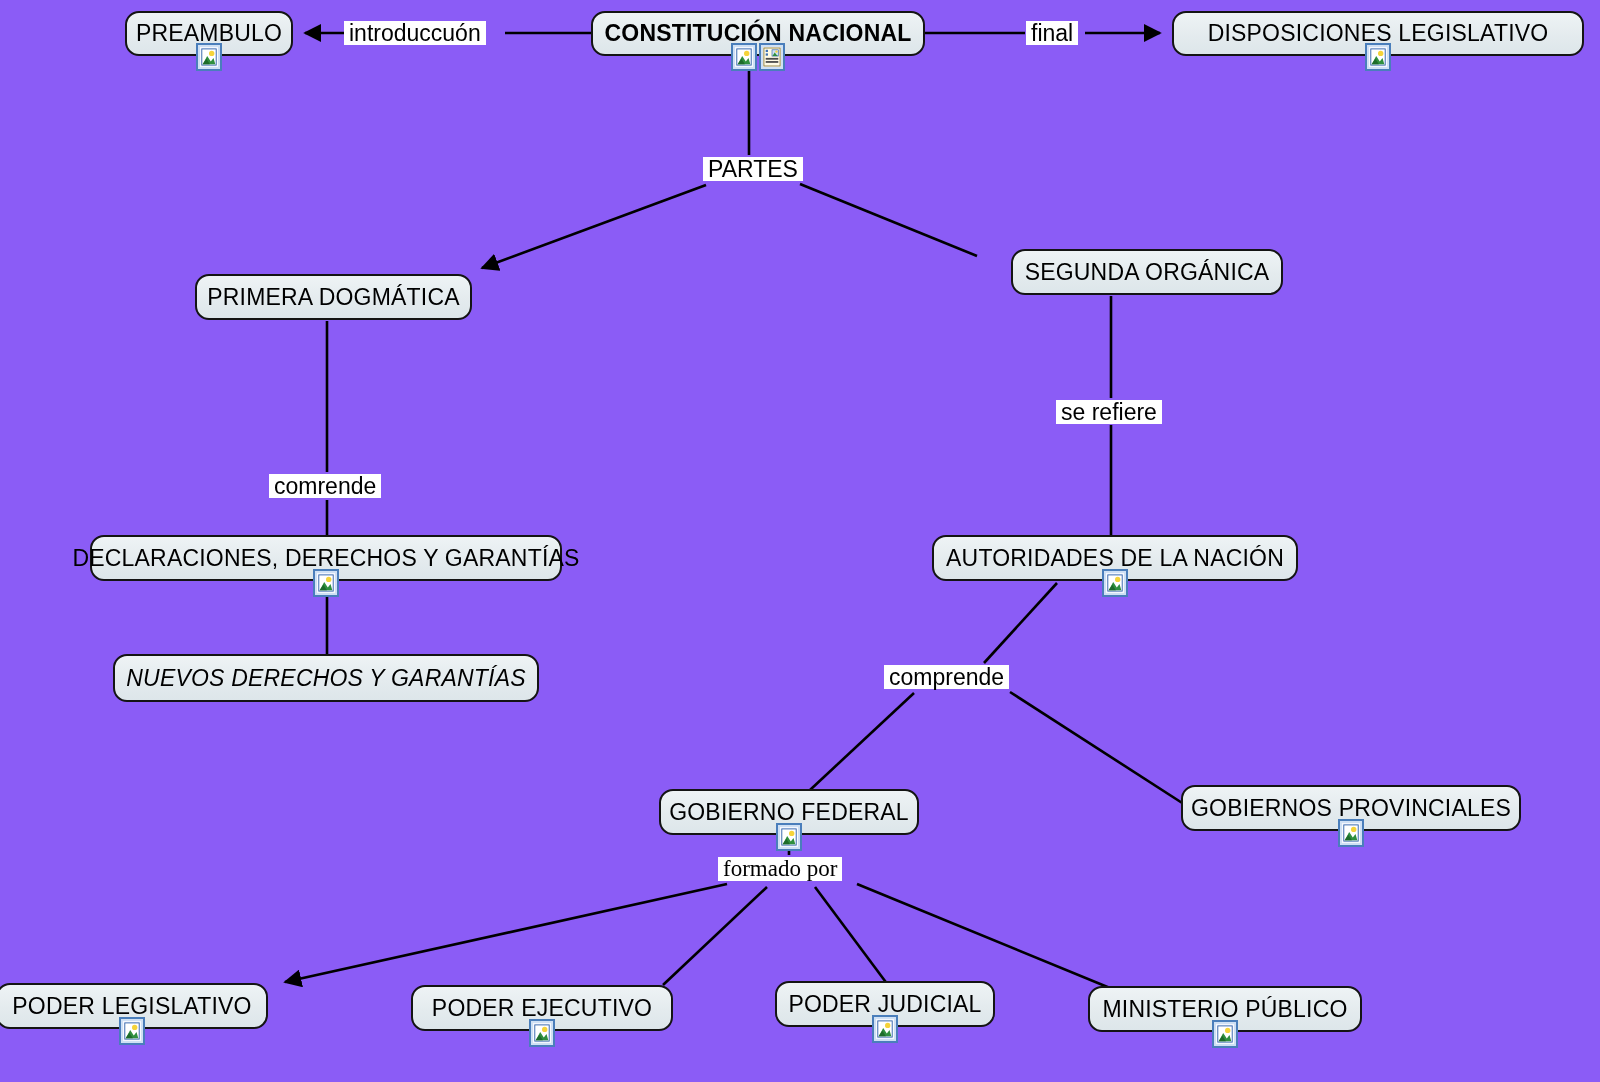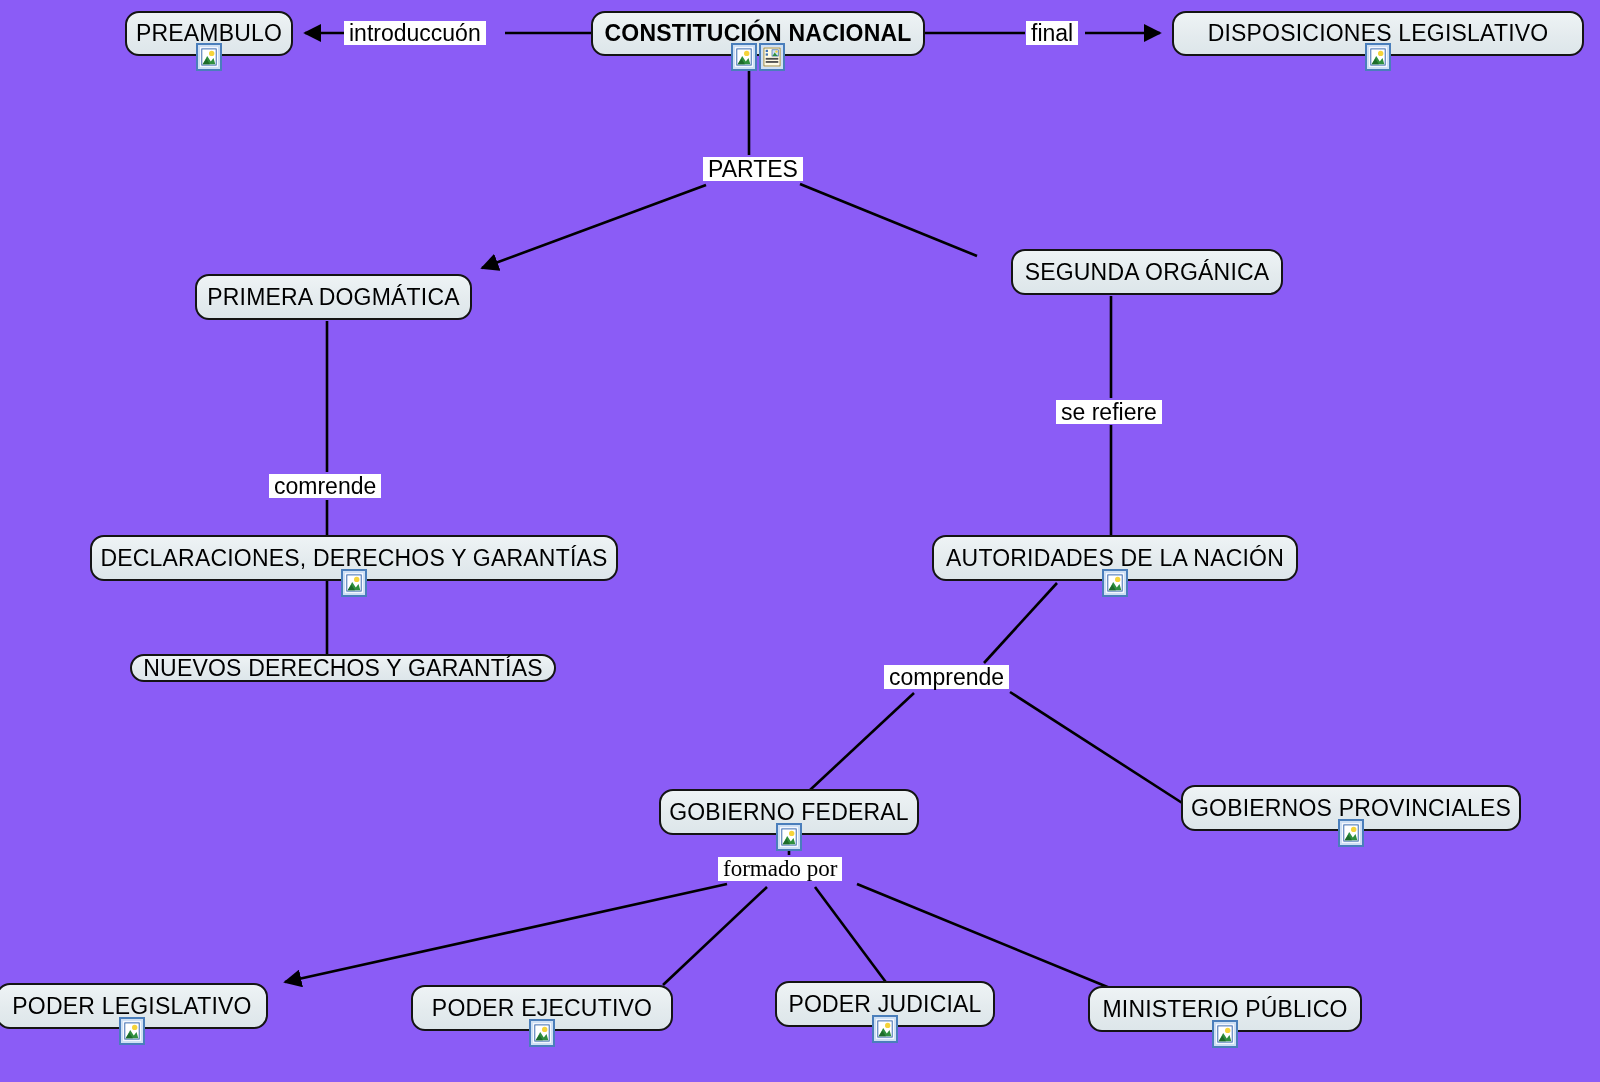--- a/index.html
+++ b/index.html
@@ -186,36 +186,36 @@
   </div>
 
   <div class="node" style="left:195px; top:274px; width:277px; height:46px;">
     <span class="label">PRIMERA DOGMÁTICA</span>
   </div>
 
   <div class="node" style="left:975px; top:249px; width:272px; height:46px;margin-left:36px;">
     <span class="label">SEGUNDA ORGÁNICA</span>
   </div>
 
-  <div class="node" style="left:90px; top:535px; width:528px; height:46px;">
+  <div class="node" style="left:90px; top:535px; width:472px; height:46px;">
     <span class="label">DECLARACIONES, DERECHOS Y GARANTÍAS</span>
     <span class="icon-tray" style="bottom:-18px;">
       <span class="ic">
         <svg viewBox="0 0 20 22">
           <rect x="0" y="0" width="20" height="22" fill="#f7f9ff"></rect>
           <rect x="2" y="2" width="16" height="18" fill="#ffffff" stroke="#2b5fa8" stroke-width="1"></rect>
           <circle cx="13" cy="7" r="3" fill="#f5d33a"></circle>
           <path d="M3 19 L8 10 L12 16 L15 12 L17 19 Z" fill="#2f8f3e"></path>
           <path d="M3 19 L7 13 L11 19 Z" fill="#1d6b2a"></path>
         </svg>
       </span>
     </span>
   </div>
 
-  <div class="node" style="left:130px; top:654px; width:426px; height:28px;">
+  <div class="node" style="left:113px; top:654px; width:426px; height:48px;font-style:italic;">
     <span class="label">NUEVOS DERECHOS Y GARANTÍAS</span>
   </div>
 
   <div class="node" style="left:932px; top:535px; width:366px; height:46px;">
     <span class="label">AUTORIDADES DE LA NACIÓN</span>
     <span class="icon-tray" style="bottom:-18px;">
       <span class="ic">
         <svg viewBox="0 0 20 22">
           <rect x="0" y="0" width="20" height="22" fill="#f7f9ff"></rect>
           <rect x="2" y="2" width="16" height="18" fill="#ffffff" stroke="#2b5fa8" stroke-width="1"></rect>

